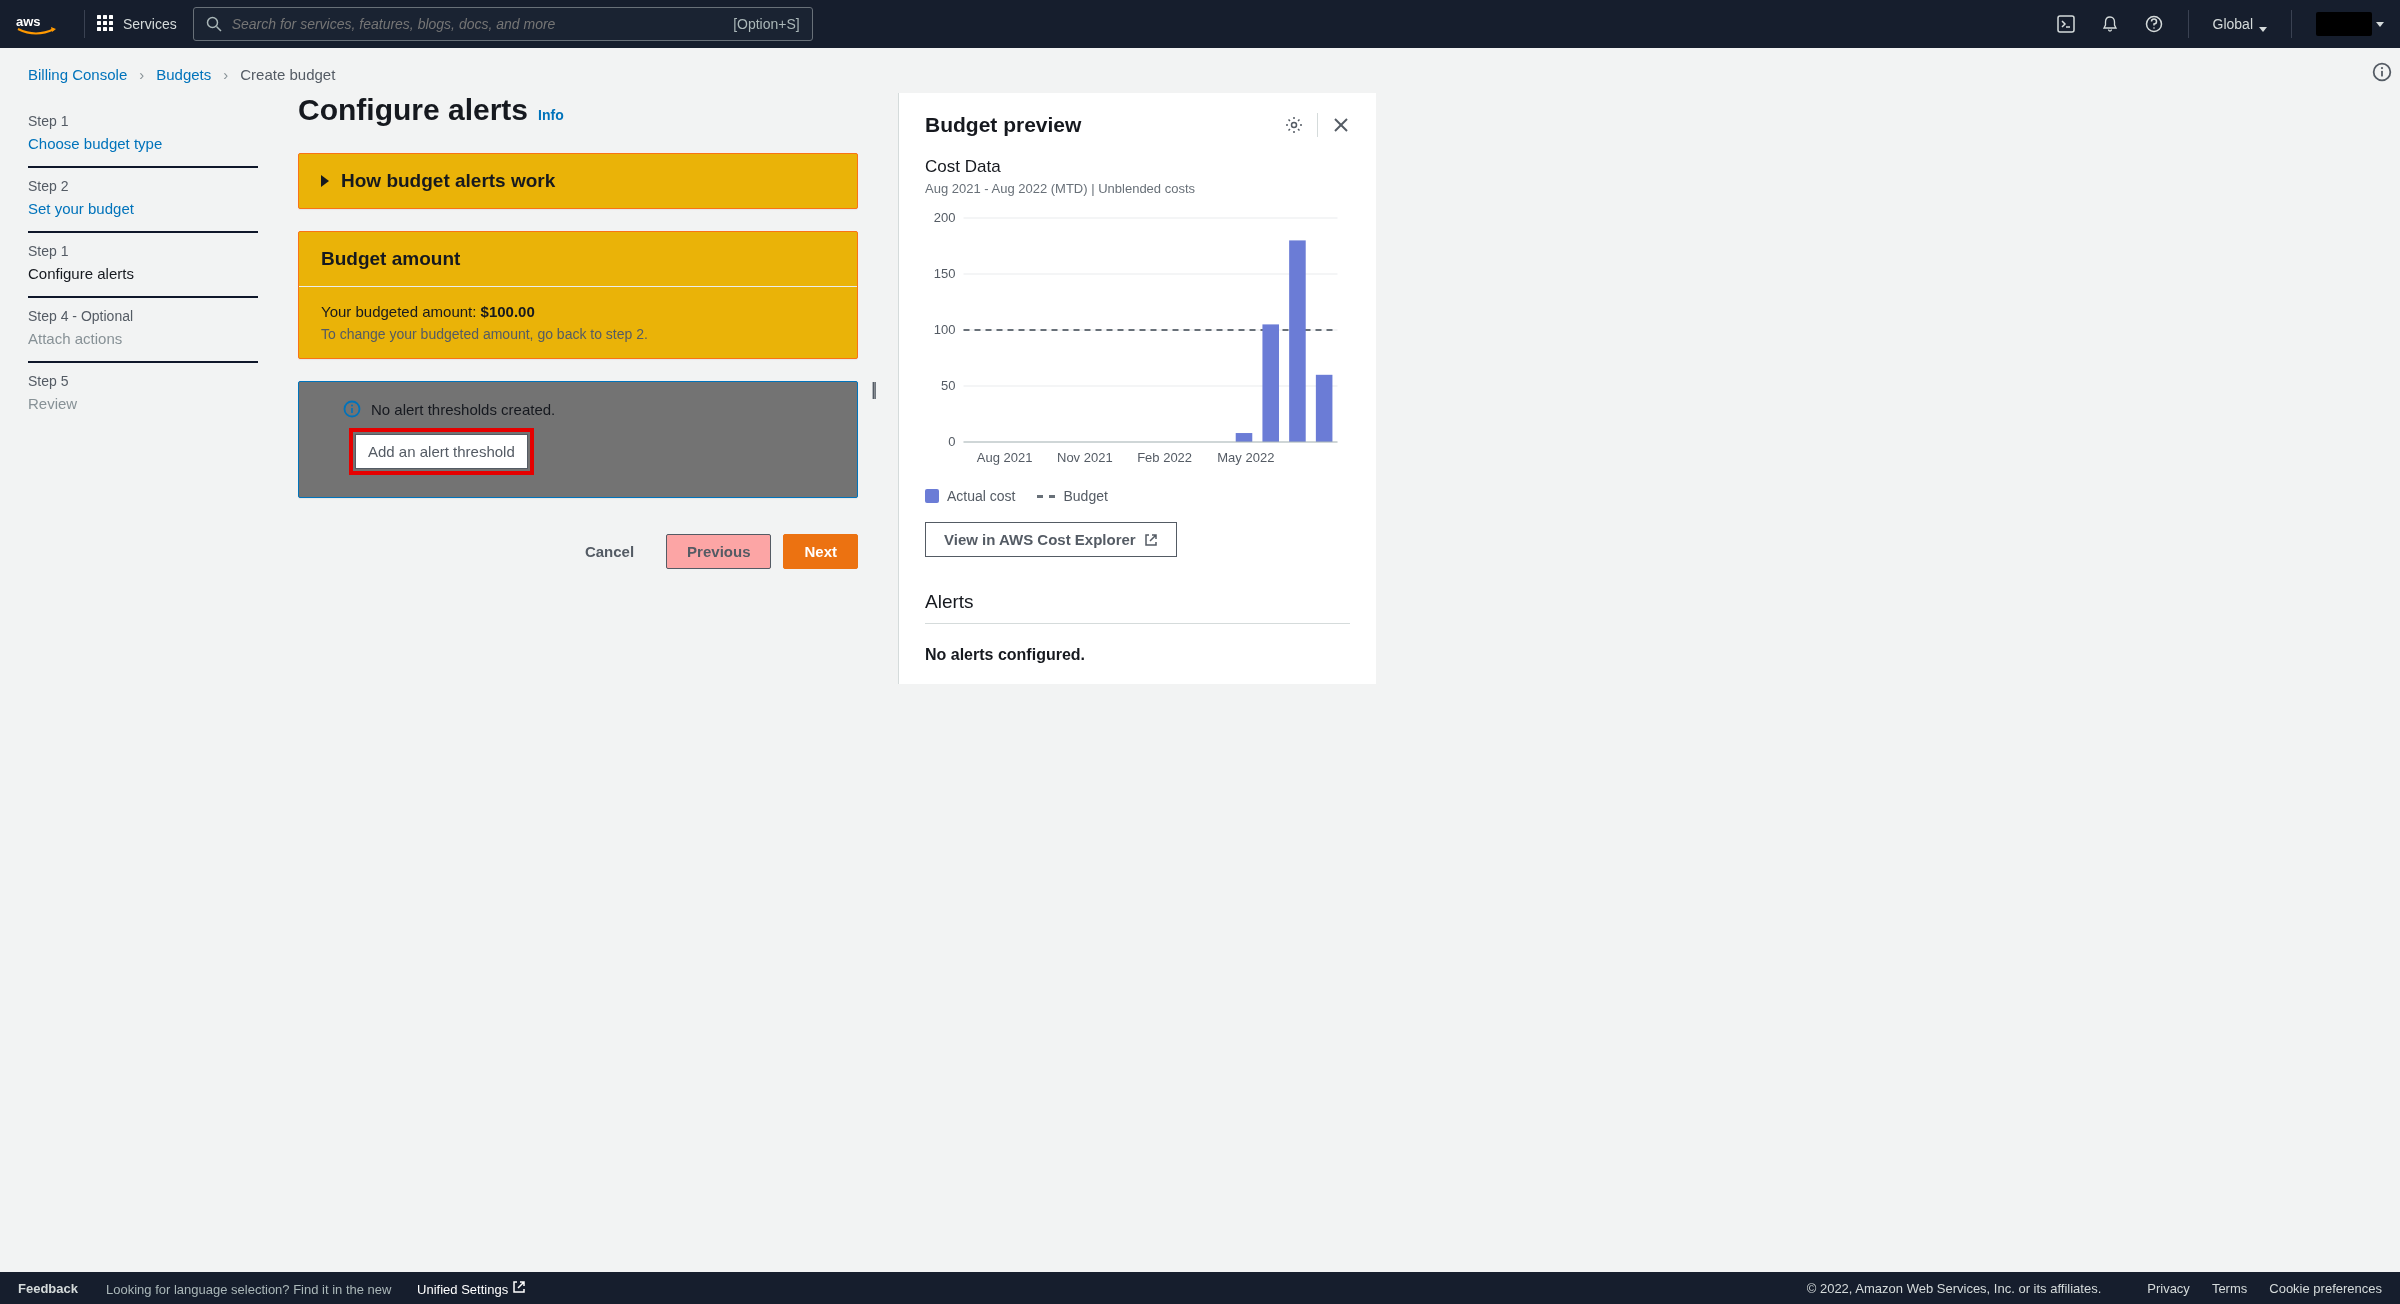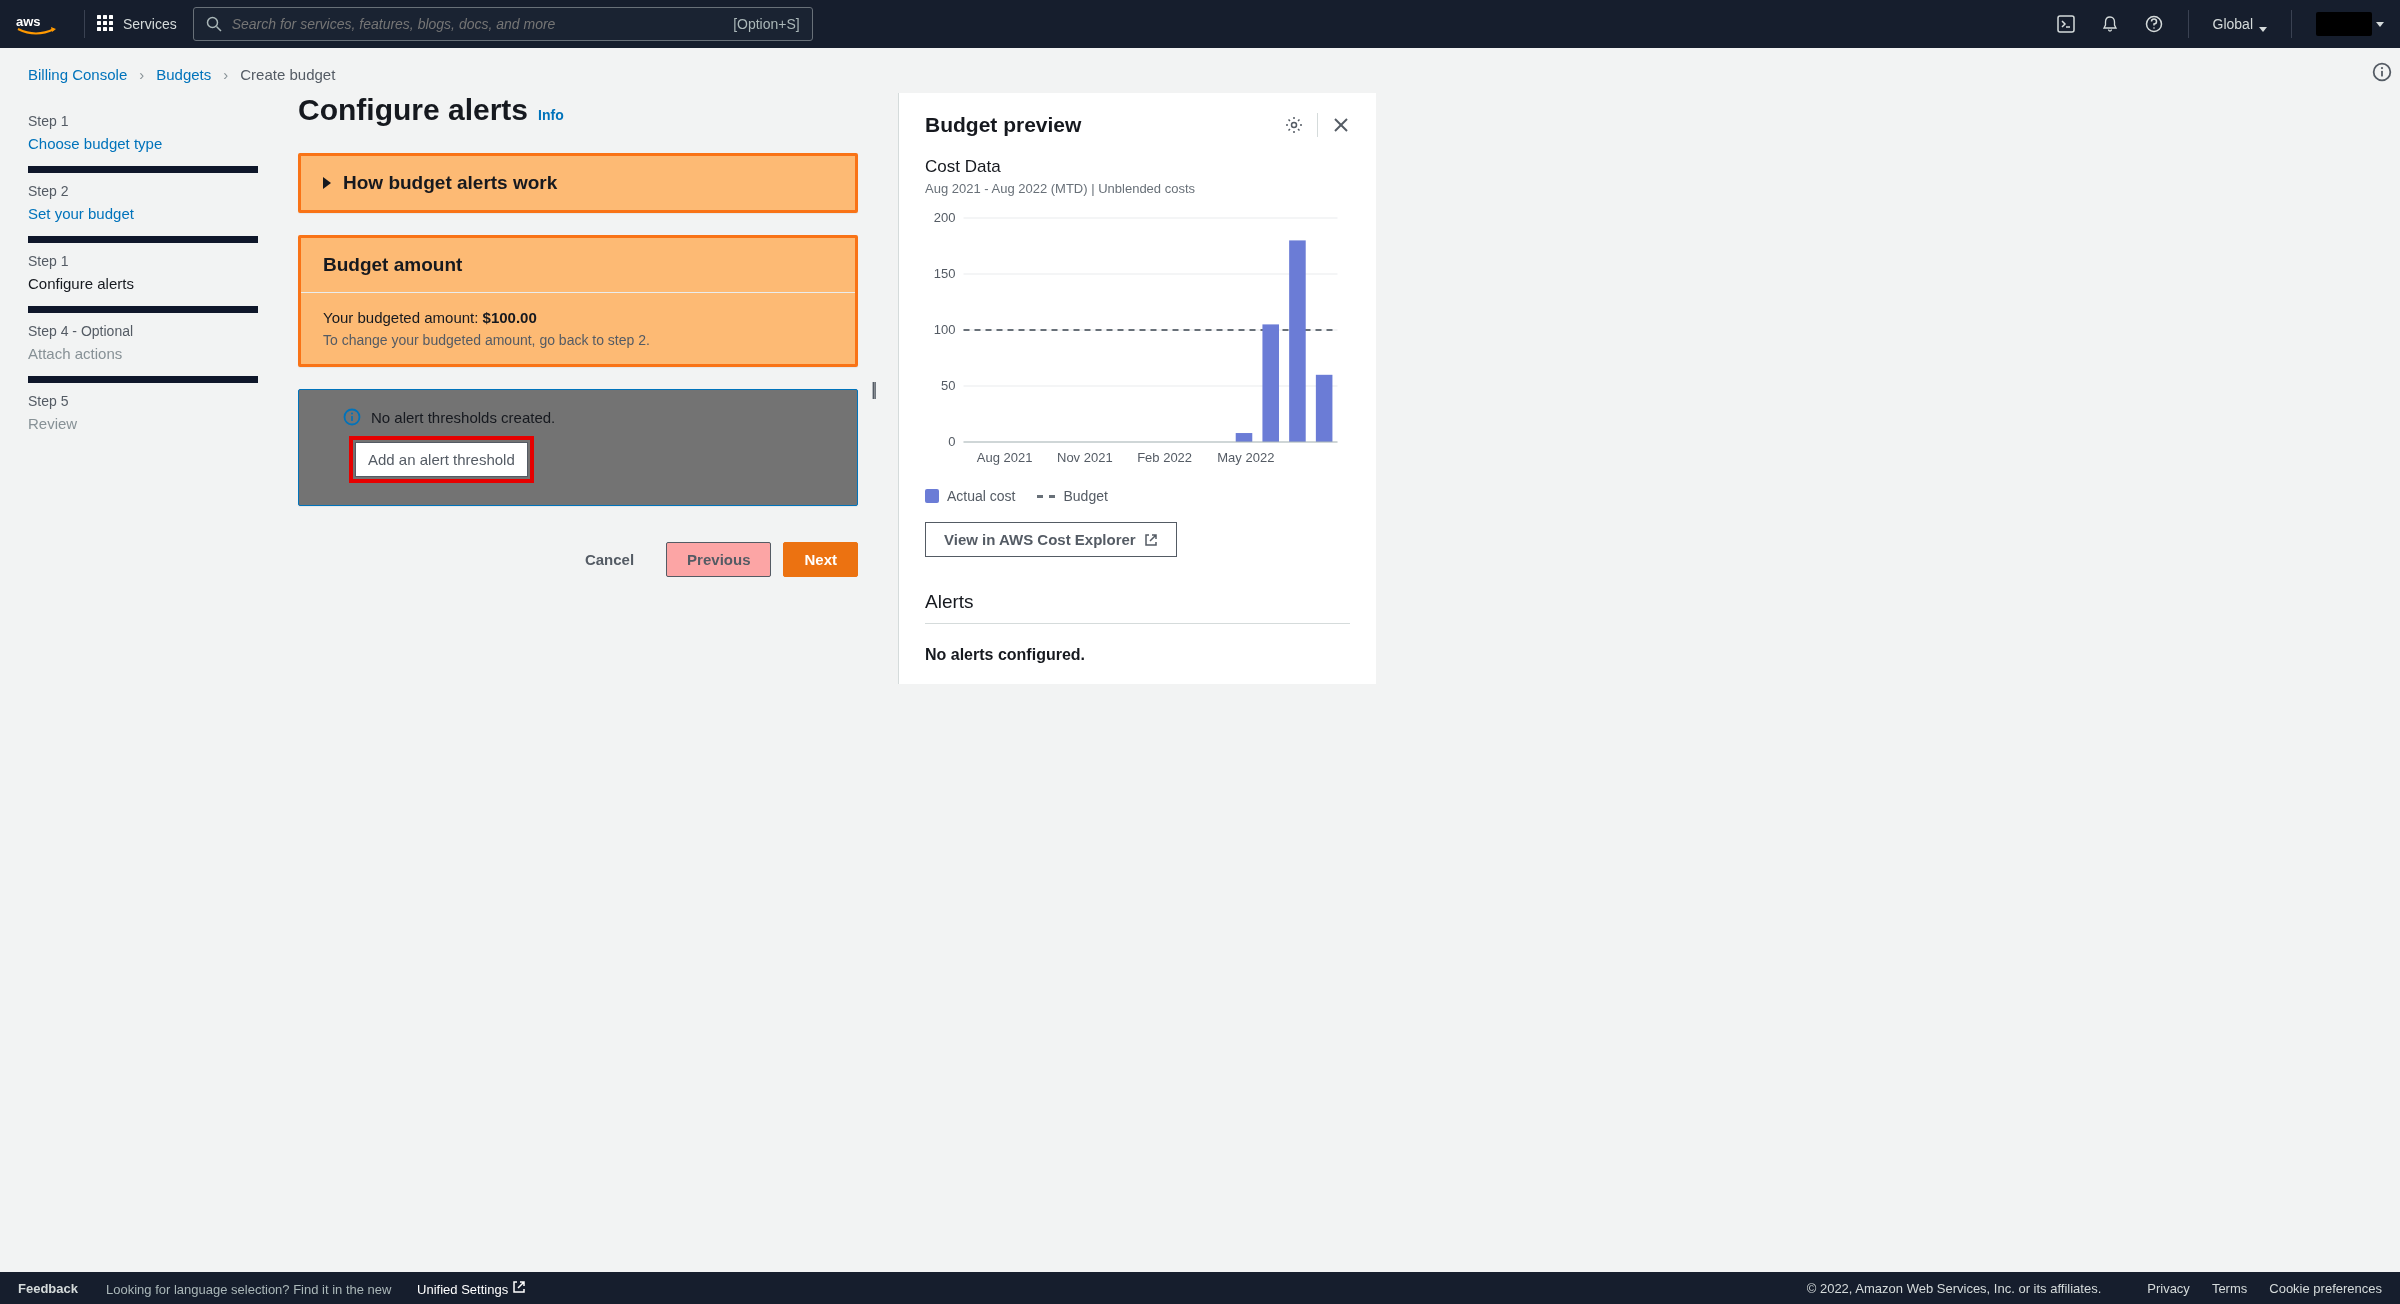--- a/index.html
+++ b/index.html
@@ -27,33 +27,33 @@
 
 
 .breadcrumb { padding: 18px 28px 10px; font-size: 15px; display: flex; align-items: center; gap: 12px; }
 .breadcrumb a { color: #0073bb; text-decoration: none; }
 .breadcrumb .crumb-sep { color: #879196; }
 .breadcrumb .current { color: #545b64; }
 
 
 .main-wrap { display: flex; padding: 0 0 0 28px; }
 .steps { width: 270px; padding-top: 10px; }
-.step { padding: 10px 0 14px; border-bottom: 7px solid #0f172a; margin-right: 40px; }
+.step { padding: 10px 0 14px; border-bottom: 2px solid #0f172a; margin-right: 40px; }
 .step:last-child { border-bottom: none; }
 .step-label { color: #545b64; font-size: 14px; margin-bottom: 6px; }
 .step-title { font-size: 15px; color: #879196; }
 .step-title.link { color: #0073bb; cursor: pointer; }
 .step-title.active { color: #16191f; font-weight: 500; }
 
 .content { flex: 1; padding-right: 40px; max-width: 600px; }
 .page-title-row { display: flex; align-items: baseline; gap: 10px; margin-bottom: 26px; }
 .page-title { font-size: 30px; font-weight: 600; color: #16191f; }
 .info-link { color: #0073bb; font-size: 14px; font-weight: 600; cursor: pointer; }
 
-.panel { background: #fdba74; border: 3px solid #f97316; border-radius: 2px; margin-bottom: 22px; box-shadow: 0 1px 1px rgba(0,0,0,0.05); }
+.panel { background: #eab308; border: 1px solid #f97316; border-radius: 2px; margin-bottom: 22px; box-shadow: 0 1px 1px rgba(0,0,0,0.05); }
 .panel-header { padding: 16px 22px; display: flex; align-items: center; gap: 12px; }
 .panel-header .tri { width: 0; height: 0; border-top: 6px solid transparent; border-bottom: 6px solid transparent; border-left: 8px solid #16191f; }
 .panel-header h2 { font-size: 19px; font-weight: 700; }
 .panel-divider { border-top: 1px solid #eaeded; }
 .panel-body { padding: 16px 22px; }
 .budget-amount-text { font-size: 15px; margin-bottom: 6px; }
 .budget-amount-text strong { font-weight: 700; }
 .budget-sub { font-size: 14px; color: #545b64; }
 
 .alert-panel { border: 1px solid #0073bb; background: #737373; }

